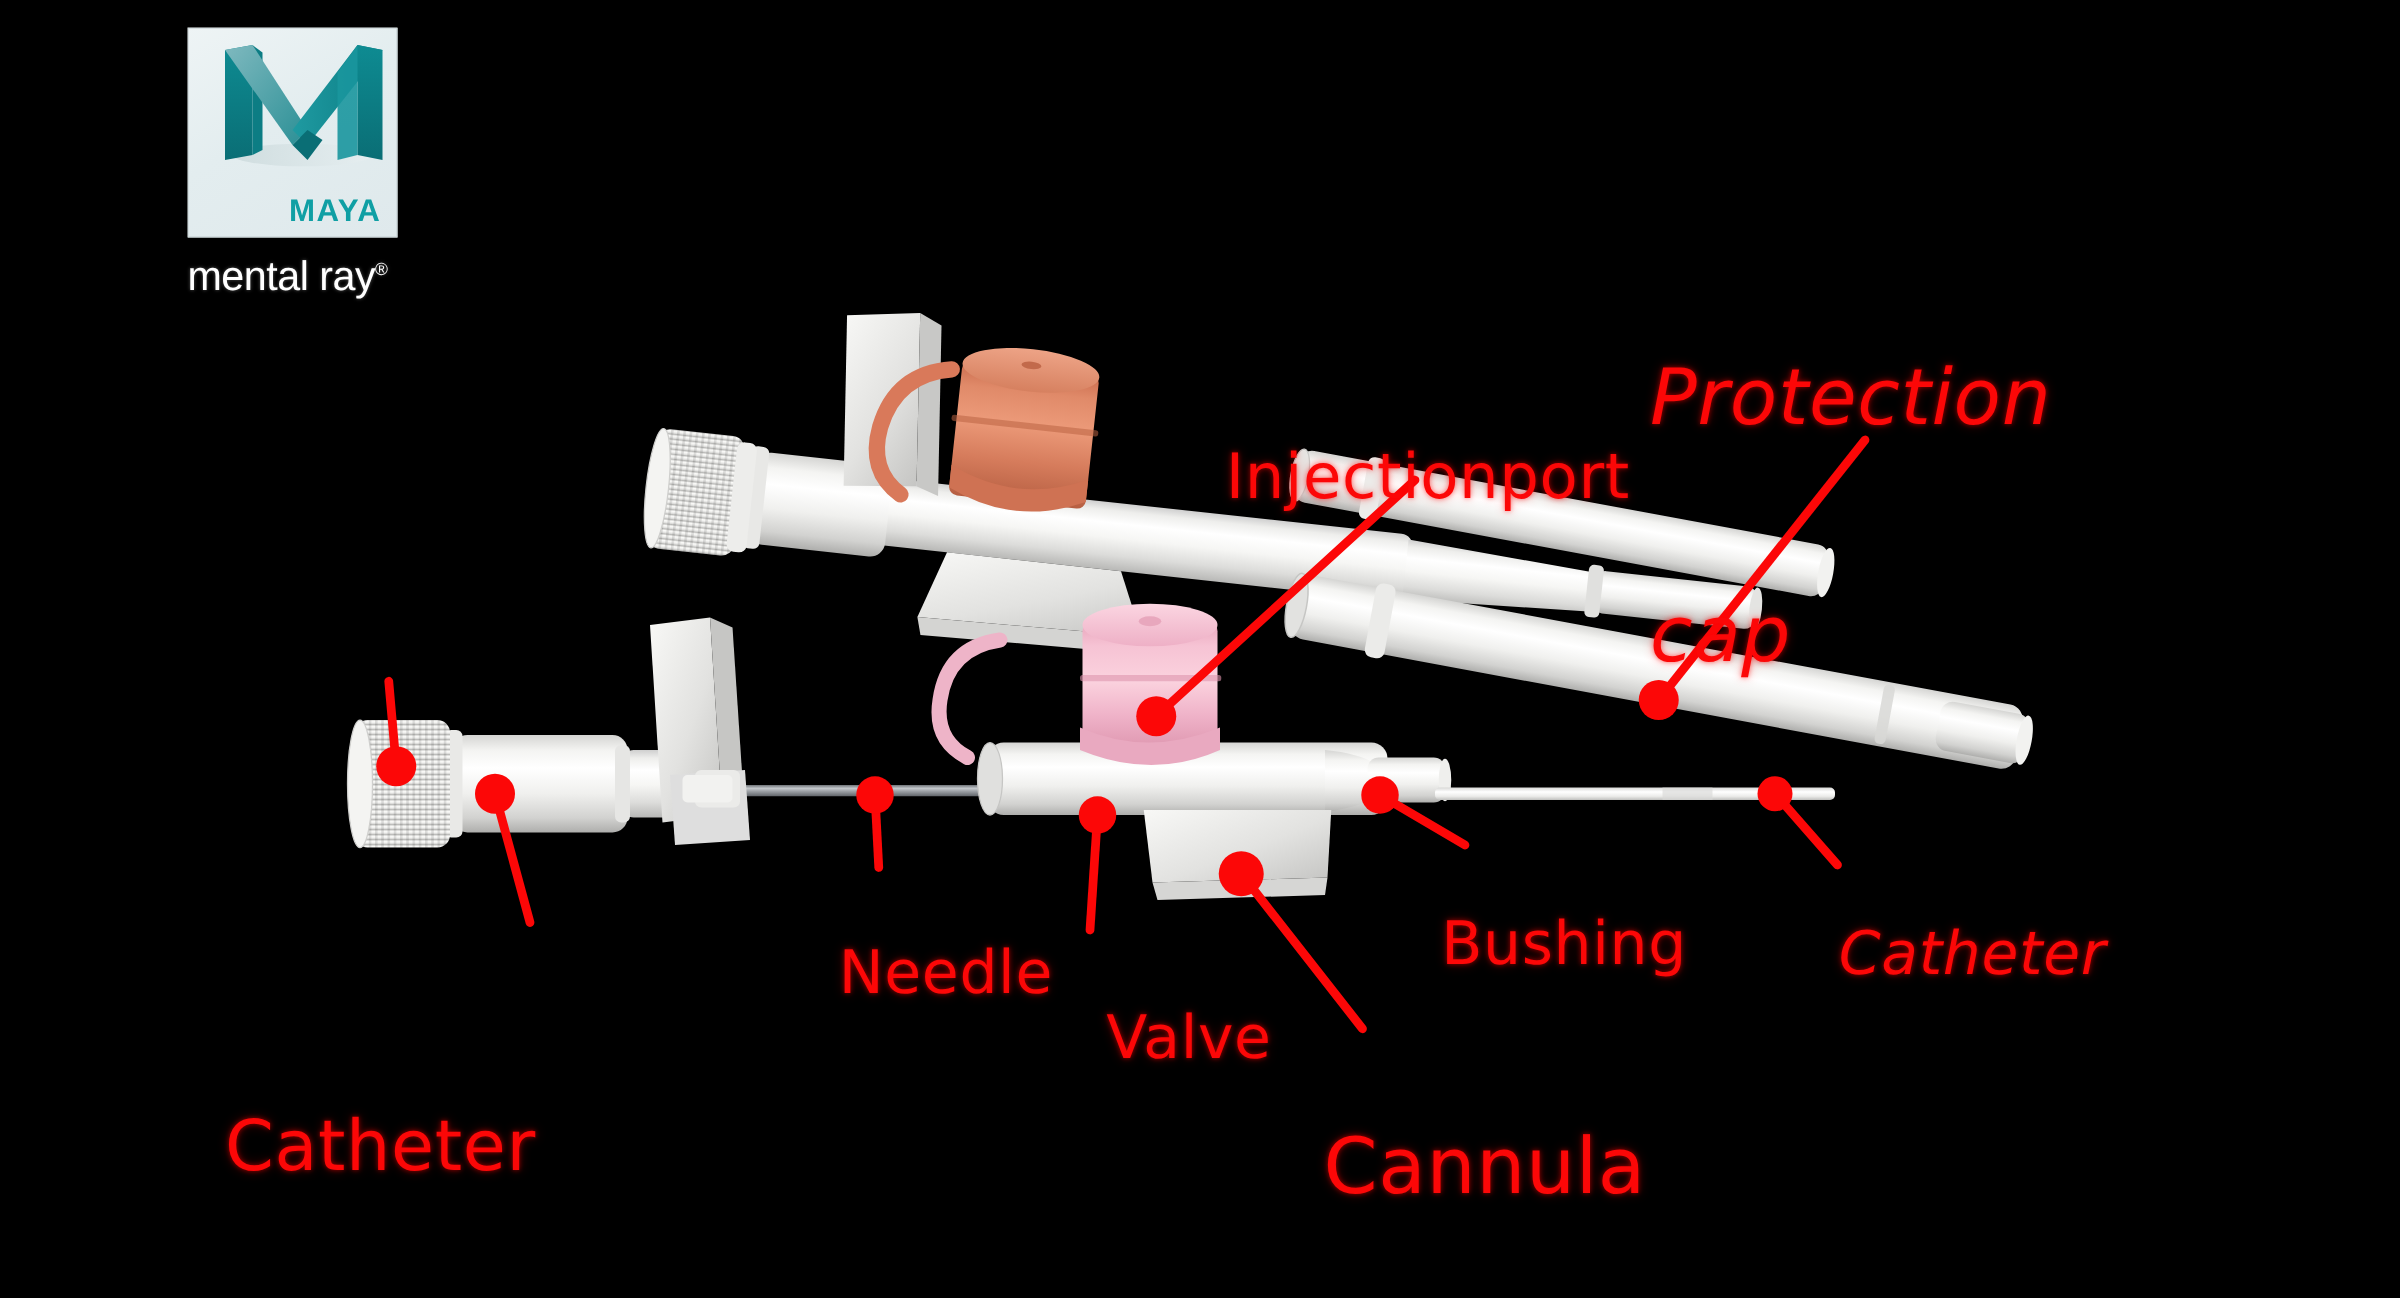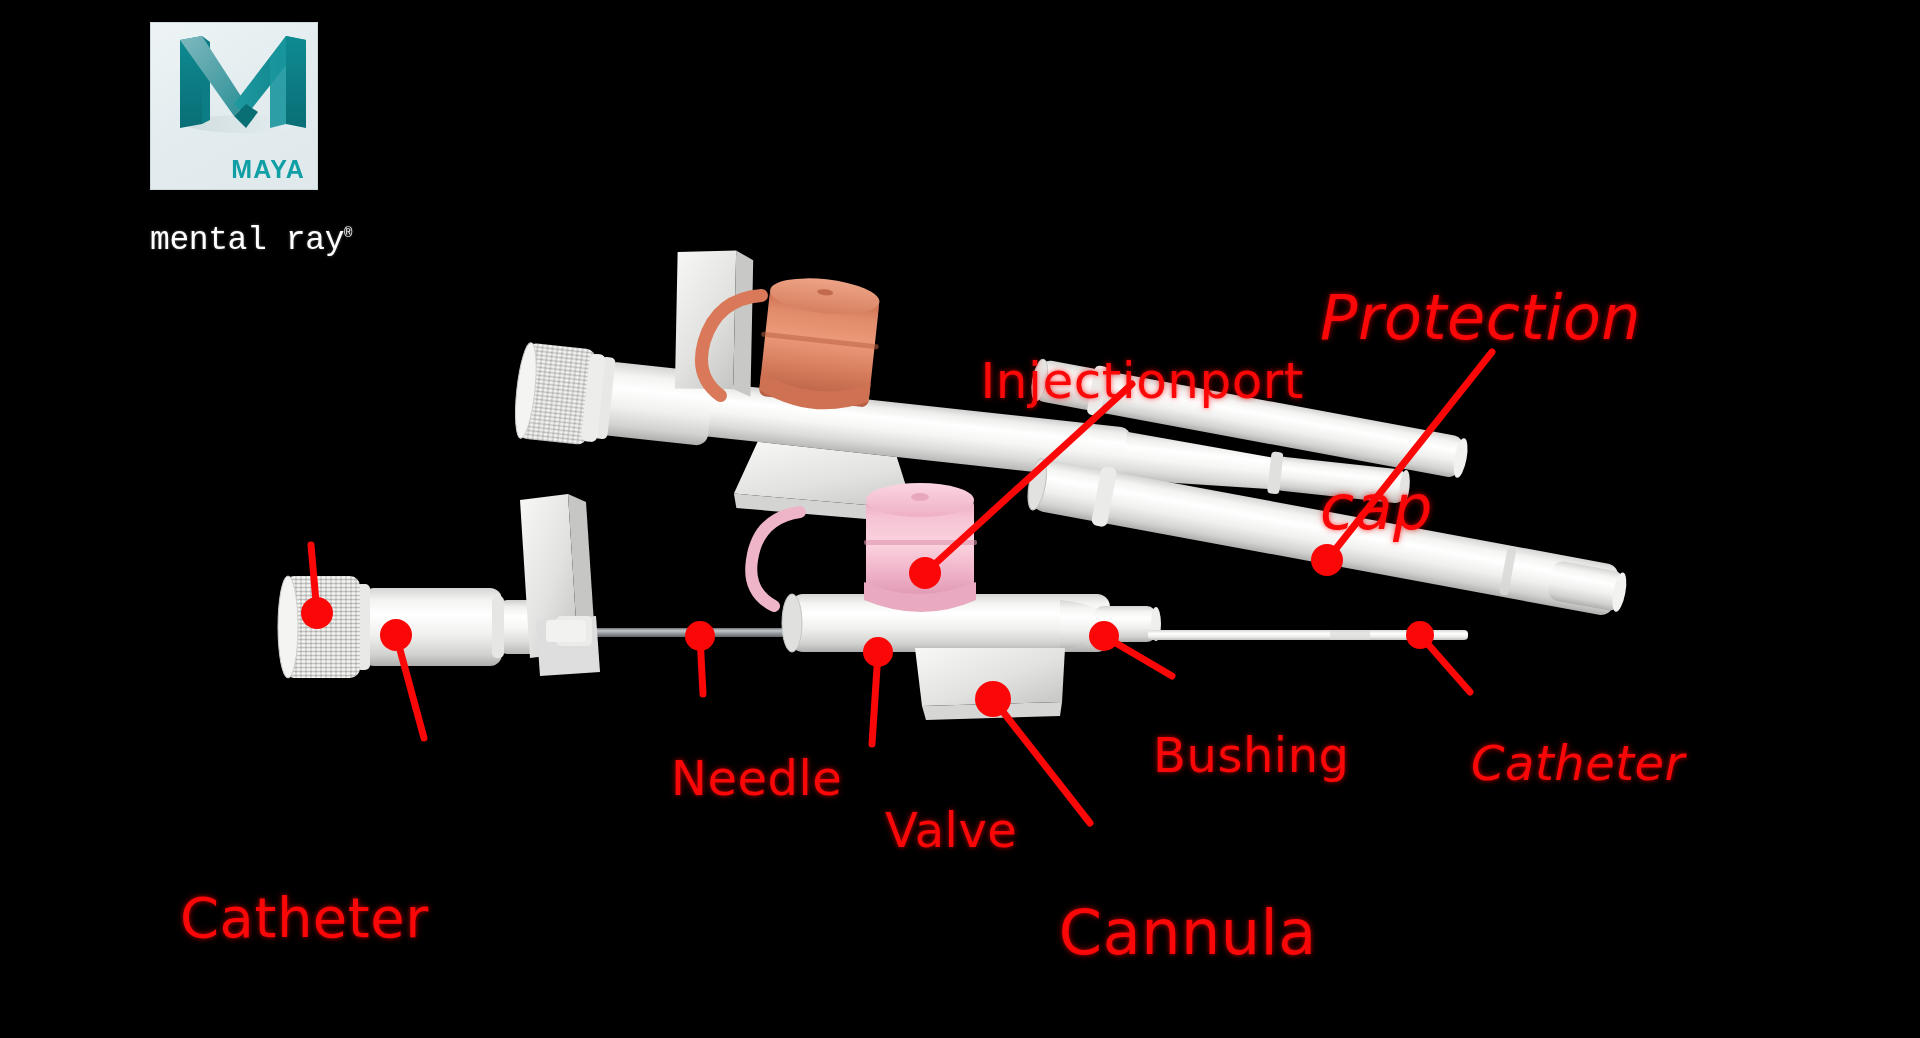--- a/index.html
+++ b/index.html
@@ -52,22 +52,22 @@
     right: 13px;
     bottom: 8px;
     font-family: "Liberation Sans", sans-serif;
     font-size: 25px;
     font-weight: bold;
     letter-spacing: 1.2px;
     color: #0f9fa4;
     line-height: 1;
   }
   #mental-ray-text {
-    margin-top: 32px;
-    font-family: Liberation Mono, monospace;
+    margin-top: 12px;
+    font-family: Liberation Sans, sans-serif;
     font-size: 33px;
     color: #ffffff;
     letter-spacing: -0.4px;
     white-space: nowrap;
     text-shadow: 0 0 3px rgba(255,255,255,0.35);
   }
   #mental-ray-text .reg {
     font-size: 14px;
     vertical-align: super;
   }

